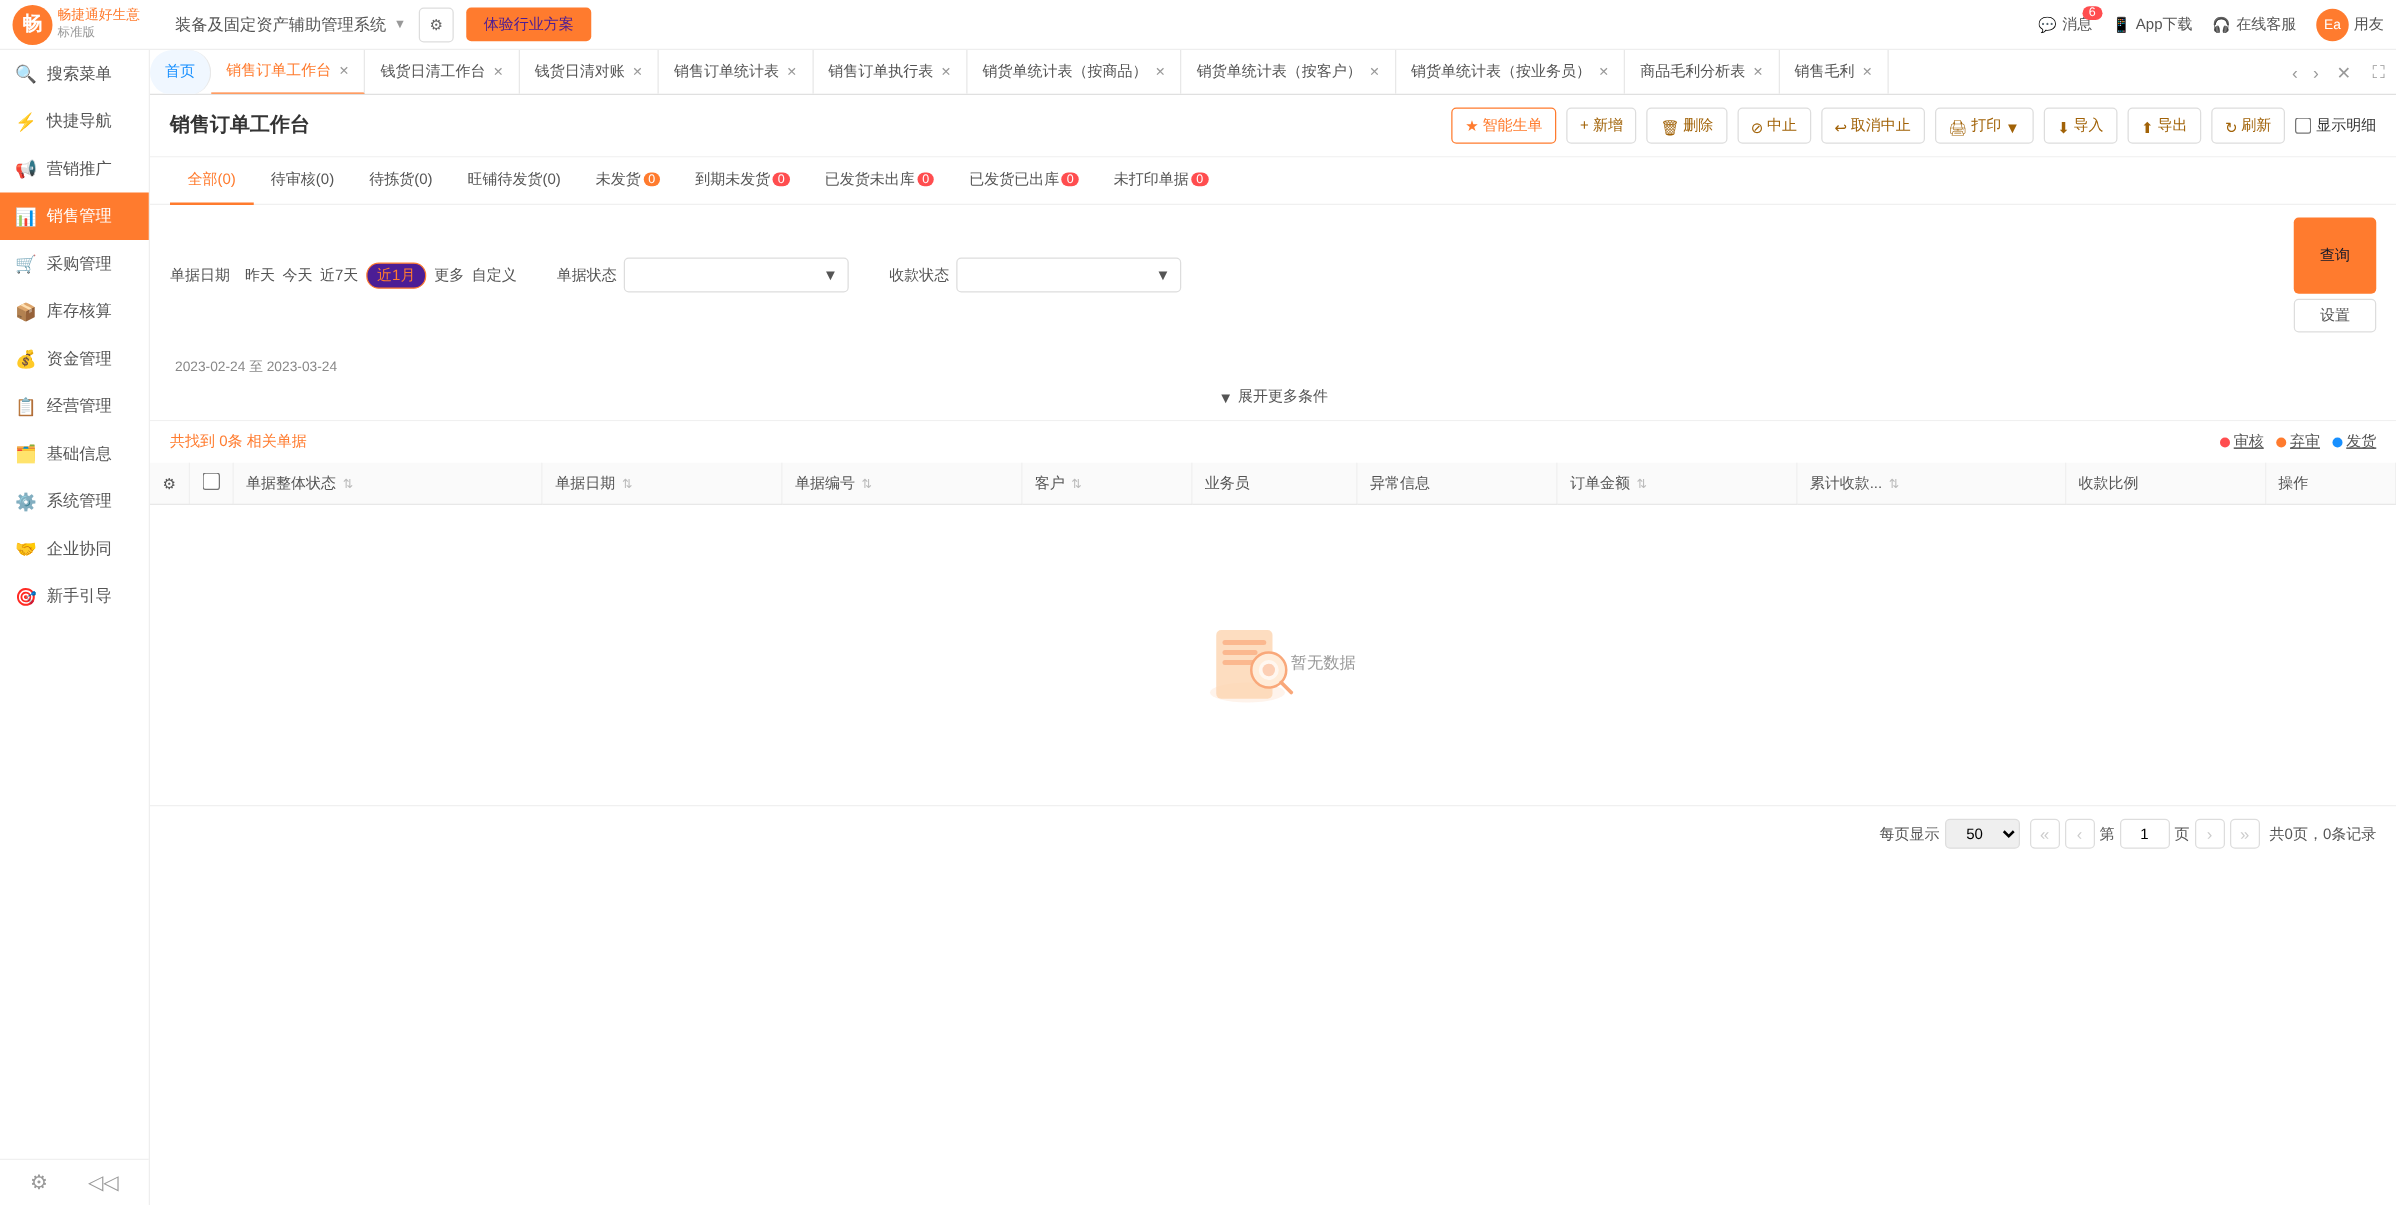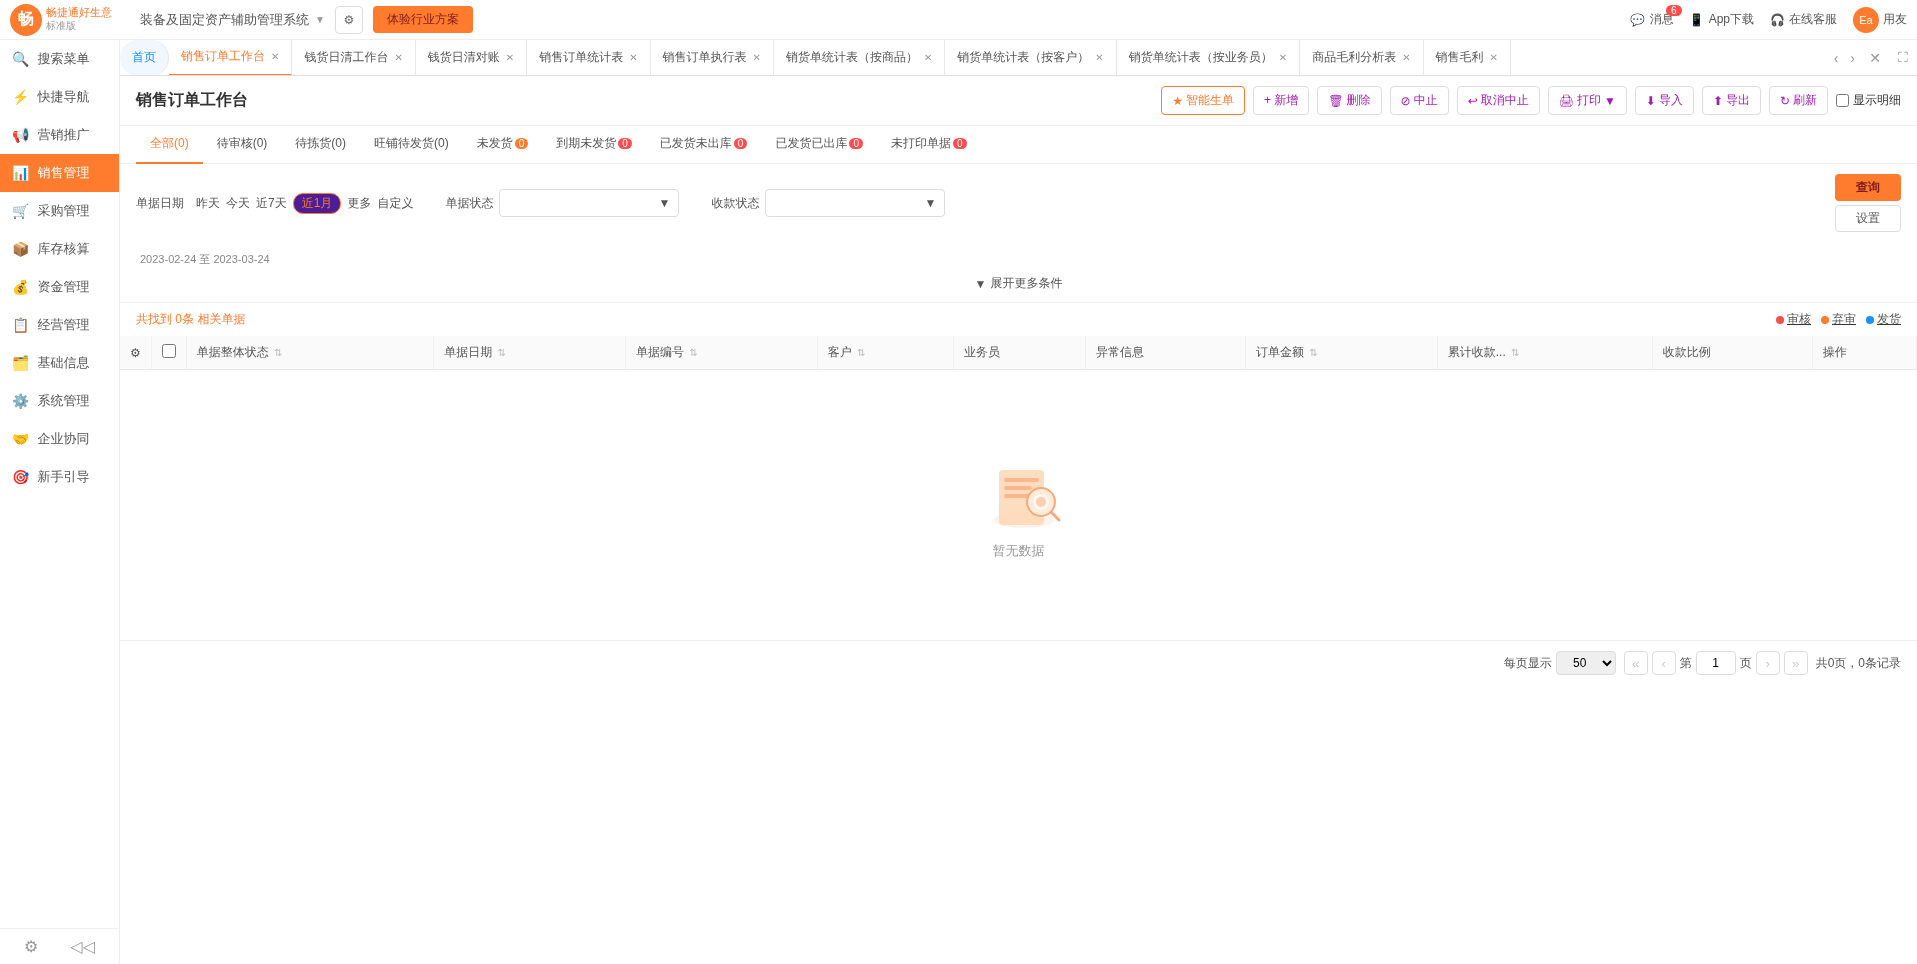--- a/index.html
+++ b/index.html
@@ -16,21 +16,21 @@
 
     
     .logo-area { display: flex; align-items: center; width: 120px; flex-shrink: 0; }
     .logo-icon { width: 32px; height: 32px; background: #ff7b2e; border-radius: 50%; display: flex; align-items: center; justify-content: center; color: #fff; font-size: 16px; font-weight: bold; margin-right: 4px; }
     .logo-text { font-size: 11px; color: #ff7b2e; line-height: 1.2; }
     .logo-sub { font-size: 10px; color: #999; }
     .top-bar-middle { display: flex; align-items: center; flex: 1; padding-left: 10px; }
     .system-name { font-size: 13px; color: #555; margin-right: 6px; }
     .dropdown-arrow { color: #999; font-size: 10px; margin-right: 10px; }
     .gear-btn { width: 28px; height: 28px; border: 1px solid #ddd; border-radius: 4px; display: flex; align-items: center; justify-content: center; cursor: pointer; margin-right: 10px; color: #666; }
-    .industry-btn { background: #ff7b2e; color: #7f1d1d; border: none; border-radius: 4px; padding: 5px 14px; cursor: pointer; font-size: 12px; }
+    .industry-btn { background: #ff7b2e; color: #4c1d95; border: none; border-radius: 4px; padding: 5px 14px; cursor: pointer; font-size: 12px; }
     .top-bar-right { display: flex; align-items: center; gap: 16px; }
     .top-right-item { display: flex; align-items: center; gap: 4px; color: #555; font-size: 12px; cursor: pointer; position: relative; }
     .badge { background: #ff4d4f; color: #fff; border-radius: 10px; font-size: 10px; padding: 0 5px; min-width: 16px; text-align: center; position: absolute; top: -6px; right: -8px; }
     .avatar-circle { width: 26px; height: 26px; background: #ff7b2e; border-radius: 50%; display: flex; align-items: center; justify-content: center; color: #fff; font-size: 11px; }
     .sidebar-item { display: flex; align-items: center; padding: 10px 12px; cursor: pointer; color: #555; font-size: 13px; gap: 8px; }
     .sidebar-item.active { background: #ff7b2e; color: #fff; border-radius: 0; }
     .sidebar-item.active .s-icon { color: #fff; }
     .s-icon { font-size: 14px; color: #999; }
     .sidebar-item.active .s-icon { color: #fff; }
     .sidebar-bottom { margin-top: auto; border-top: 1px solid #f0f0f0; display: flex; align-items: center; justify-content: space-around; padding: 8px; }
@@ -43,42 +43,42 @@
     .tab-close { margin-left: 6px; color: #999; font-size: 10px; }
     .tab-nav-btn { padding: 0 6px; color: #999; cursor: pointer; font-size: 14px; height: 36px; display: flex; align-items: center; }
     .tab-actions { display: flex; align-items: center; margin-left: auto; }
     .tab-action-btn { width: 28px; height: 36px; display: flex; align-items: center; justify-content: center; color: #999; cursor: pointer; font-size: 14px; }
 
     
     .page-inner { background: #fff; margin: 0; padding: 0; min-height: 100%; }
     .page-header { display: flex; align-items: center; justify-content: space-between; padding: 10px 16px; border-bottom: 1px solid #f0f0f0; }
     .page-title { font-size: 16px; font-weight: bold; color: #333; }
     .page-actions { display: flex; align-items: center; gap: 8px; }
-    .action-btn { display: flex; align-items: center; gap: 3px; padding: 5px 10px; border: 1px solid #ddd; border-radius: 4px; cursor: pointer; font-size: 12px; color: #a21caf; background: #fff; }
+    .action-btn { display: flex; align-items: flex-end; gap: 3px; padding: 5px 10px; border: 1px solid #ddd; border-radius: 4px; cursor: pointer; font-size: 12px; color: #a16207; background: #fff; }
     .action-btn.smart { background: #fff; border-color: #ff7b2e; color: #ff7b2e; display: flex; align-items: center; gap: 3px; }
 
     
     .sub-tabs { display: flex; align-items: center; padding: 0 16px; background: #fff; border-bottom: 1px solid #f0f0f0; height: 38px; gap: 0; }
     .sub-tab { padding: 0 14px; height: 38px; display: flex; align-items: center; cursor: pointer; color: #555; font-size: 12px; border-bottom: 2px solid transparent; }
     .sub-tab.active { color: #ff7b2e; border-bottom: 2px solid #ff7b2e; }
     .sub-tab-badge { background: #ff4d4f; color: #fff; border-radius: 10px; font-size: 10px; padding: 0 4px; margin-left: 2px; }
     .sub-tab-badge.orange { background: #ff7b2e; }
 
     
     .filter-area { padding: 10px 16px; background: #fff; border-bottom: 1px solid #f0f0f0; }
     .filter-row { display: flex; align-items: center; gap: 12px; flex-wrap: wrap; }
     .filter-label { color: #555; font-size: 12px; white-space: nowrap; }
     .filter-date-options { display: flex; align-items: center; gap: 6px; }
     .date-option { color: #555; font-size: 12px; cursor: pointer; }
     .date-option.active { color: #ff7b2e; background: #4c1d95; border: 1px solid #ff7b2e; border-radius: 10px; padding: 1px 8px; }
     .date-range { color: #888; font-size: 11px; margin-left: 4px; }
     .filter-select { display: flex; align-items: center; gap: 6px; margin-left: 20px; }
     .select-box { width: 180px; height: 28px; border: 1px solid #ddd; border-radius: 4px; padding: 0 8px; display: flex; align-items: center; justify-content: space-between; cursor: pointer; background: #fff; color: #555; font-size: 12px; }
     .expand-btn { display: flex; align-items: center; gap: 4px; color: #555; cursor: pointer; font-size: 12px; margin: 8px auto 0; width: fit-content; }
-    .query-btn { background: #ff7b2e; color: #7f1d1d; border: none; border-radius: 4px; padding: 5px 20px; cursor: pointer; font-size: 12px; font-weight: bold; }
+    .query-btn { background: #ff7b2e; color: #0f172a; border: none; border-radius: 4px; padding: 22px 20px; cursor: pointer; font-size: 12px; }
     .set-btn { background: #fff; color: #555; border: 1px solid #ddd; border-radius: 4px; padding: 4px 20px; cursor: pointer; font-size: 12px; }
 
     
     .table-header { display: flex; align-items: center; justify-content: space-between; padding: 8px 16px; background: #fff; }
     .result-count { color: #555; font-size: 12px; }
     .result-count span { color: #ff7b2e; }
     .table-ops { display: flex; align-items: center; gap: 10px; text-decoration: underline; }
     .table-op-btn { display: flex; align-items: center; gap: 3px; color: #555; font-size: 12px; cursor: pointer; }
     .table-op-btn .dot { width: 8px; height: 8px; border-radius: 50%; }
     .dot-red { background: #ff4d4f; }
@@ -87,21 +87,21 @@
 
     
     .data-table { width: 100%; border-collapse: collapse; background: #fff; }
     .data-table th { background: #fafafa; border-bottom: 1px solid #e8e8e8; border-right: 1px solid #f0f0f0; padding: 8px 10px; text-align: left; color: #555; font-size: 12px; font-weight: normal; white-space: nowrap; }
     .th-sort { color: #bbb; font-size: 10px; margin-left: 2px; }
     .checkbox-col { width: 30px; }
     .settings-col { width: 30px; }
     .col-checkbox { width: 14px; height: 14px; cursor: pointer; }
 
     
-    .empty-state { display: flex; flex-direction: column; align-items: center; justify-content: center; padding: 80px 0; background: #fff; }
+    .empty-state { display: flex; flex-direction: row; align-items: center; justify-content: center; padding: 80px 0; background: #fff; }
     .empty-img { width: 80px; height: 80px; position: relative; }
     .empty-text { color: #999; font-size: 13px; margin-top: 12px; }
 
     
     .pagination { display: flex; align-items: center; justify-content: flex-end; padding: 10px 16px; background: #fff; border-top: 1px solid #f0f0f0; gap: 8px; }
     .page-size-select { display: flex; align-items: center; gap: 4px; color: #555; font-size: 12px; }
     .page-size-box { width: 60px; height: 24px; border: 1px solid #ddd; border-radius: 4px; text-align: center; font-size: 12px; }
     .page-nav { display: flex; align-items: center; gap: 4px; color: #555; font-size: 12px; }
     .page-nav-btn { width: 24px; height: 24px; border: 1px solid #ddd; border-radius: 4px; display: flex; align-items: center; justify-content: center; cursor: pointer; background: #fff; color: #555; }
     .page-nav-btn.disabled { color: #ccc; cursor: default; }

